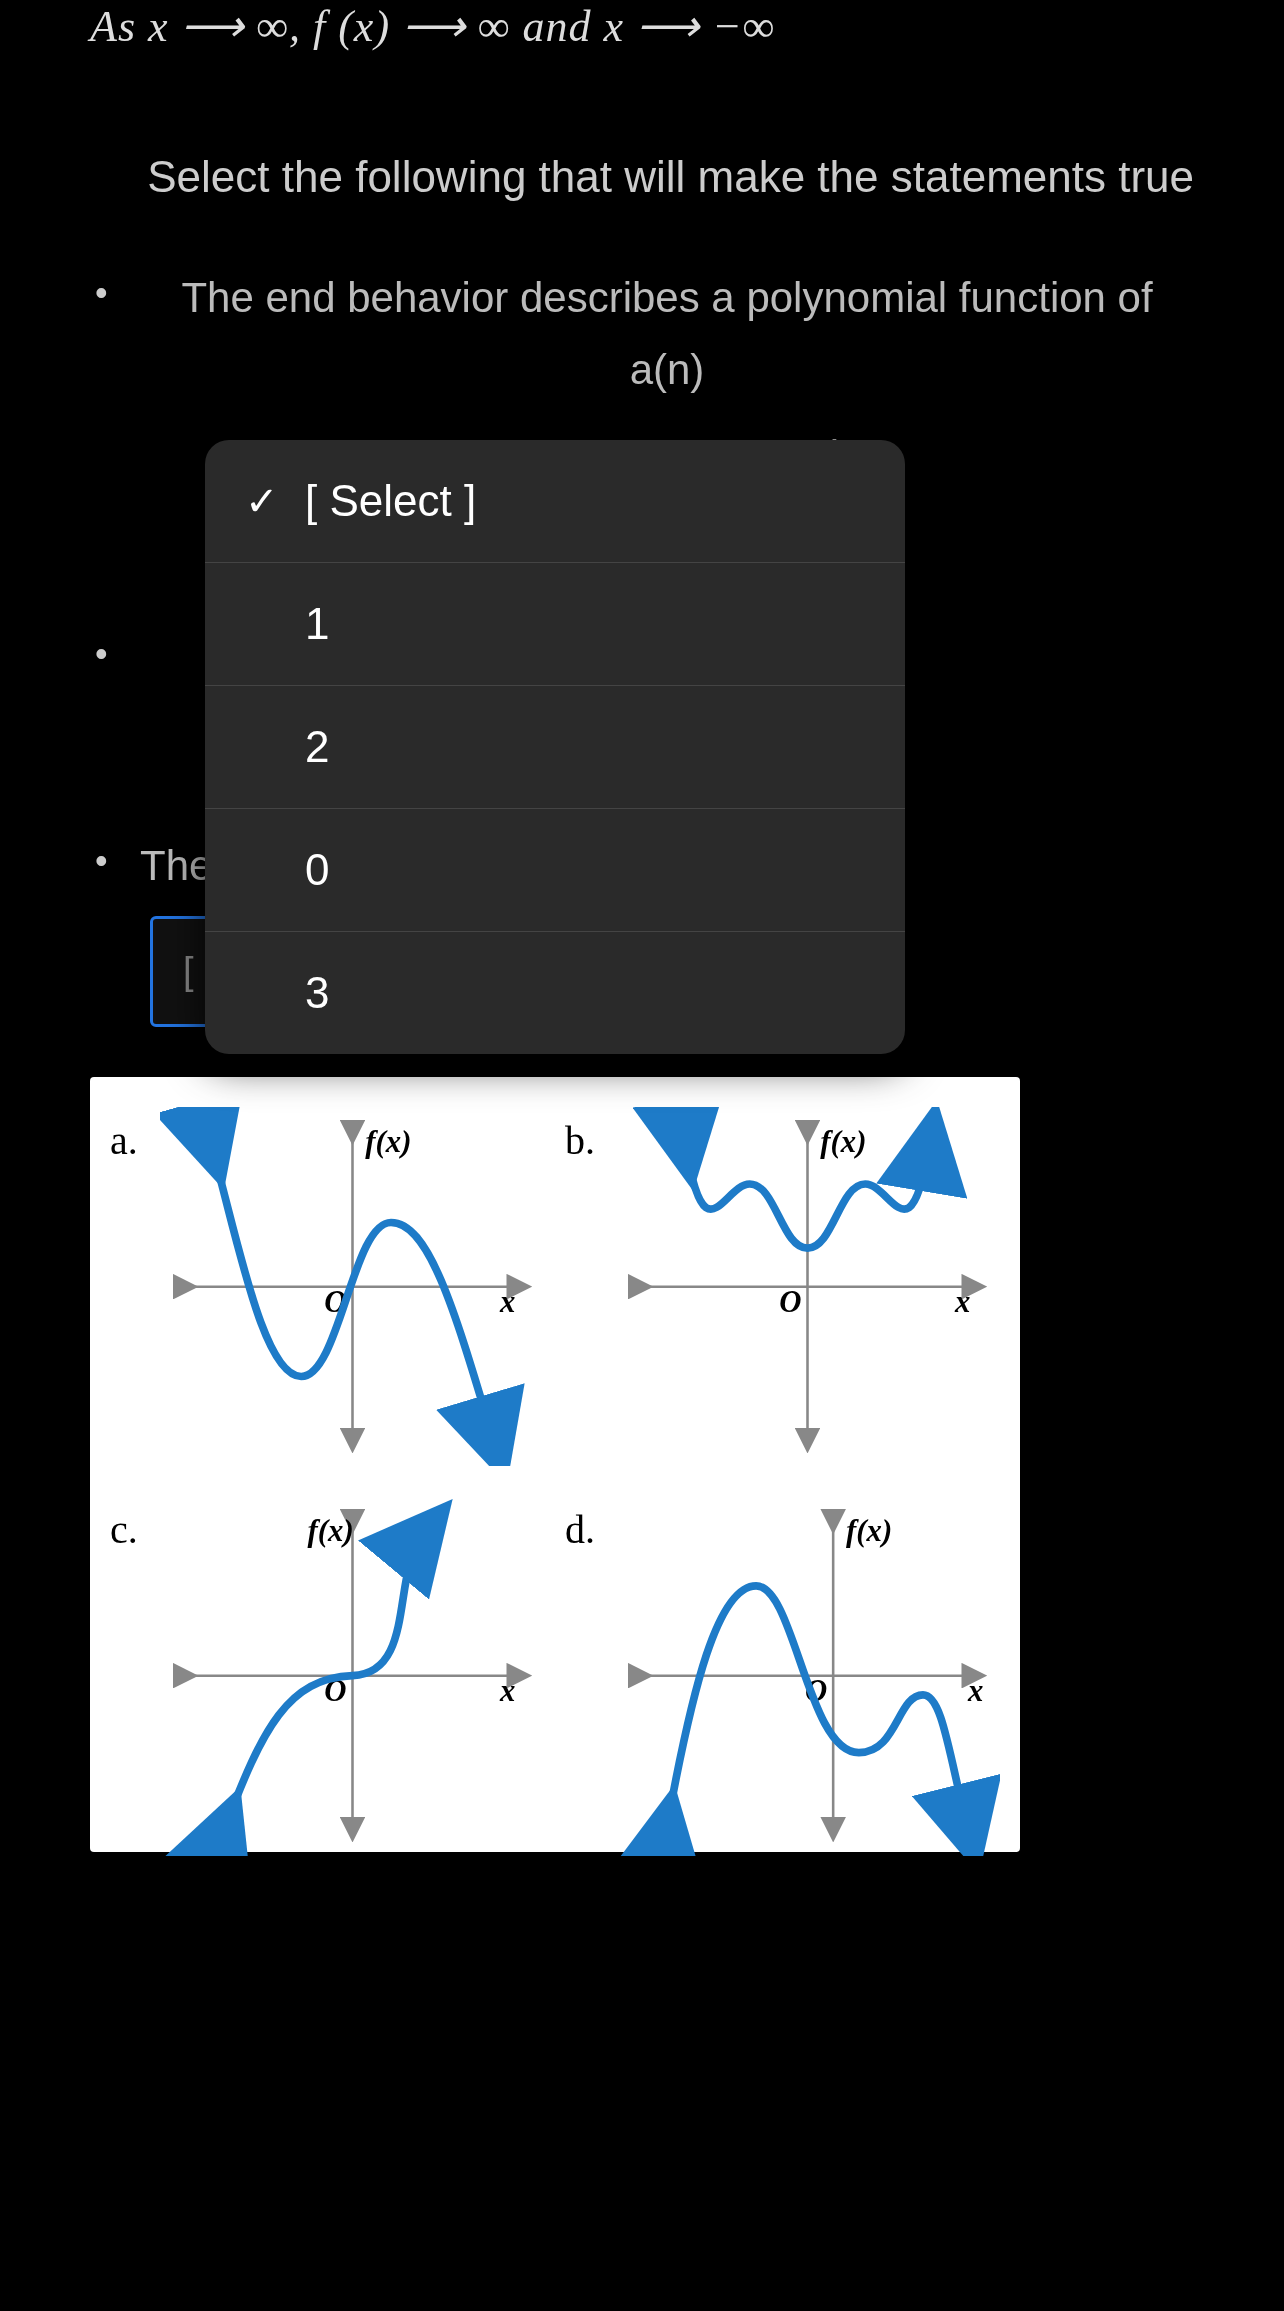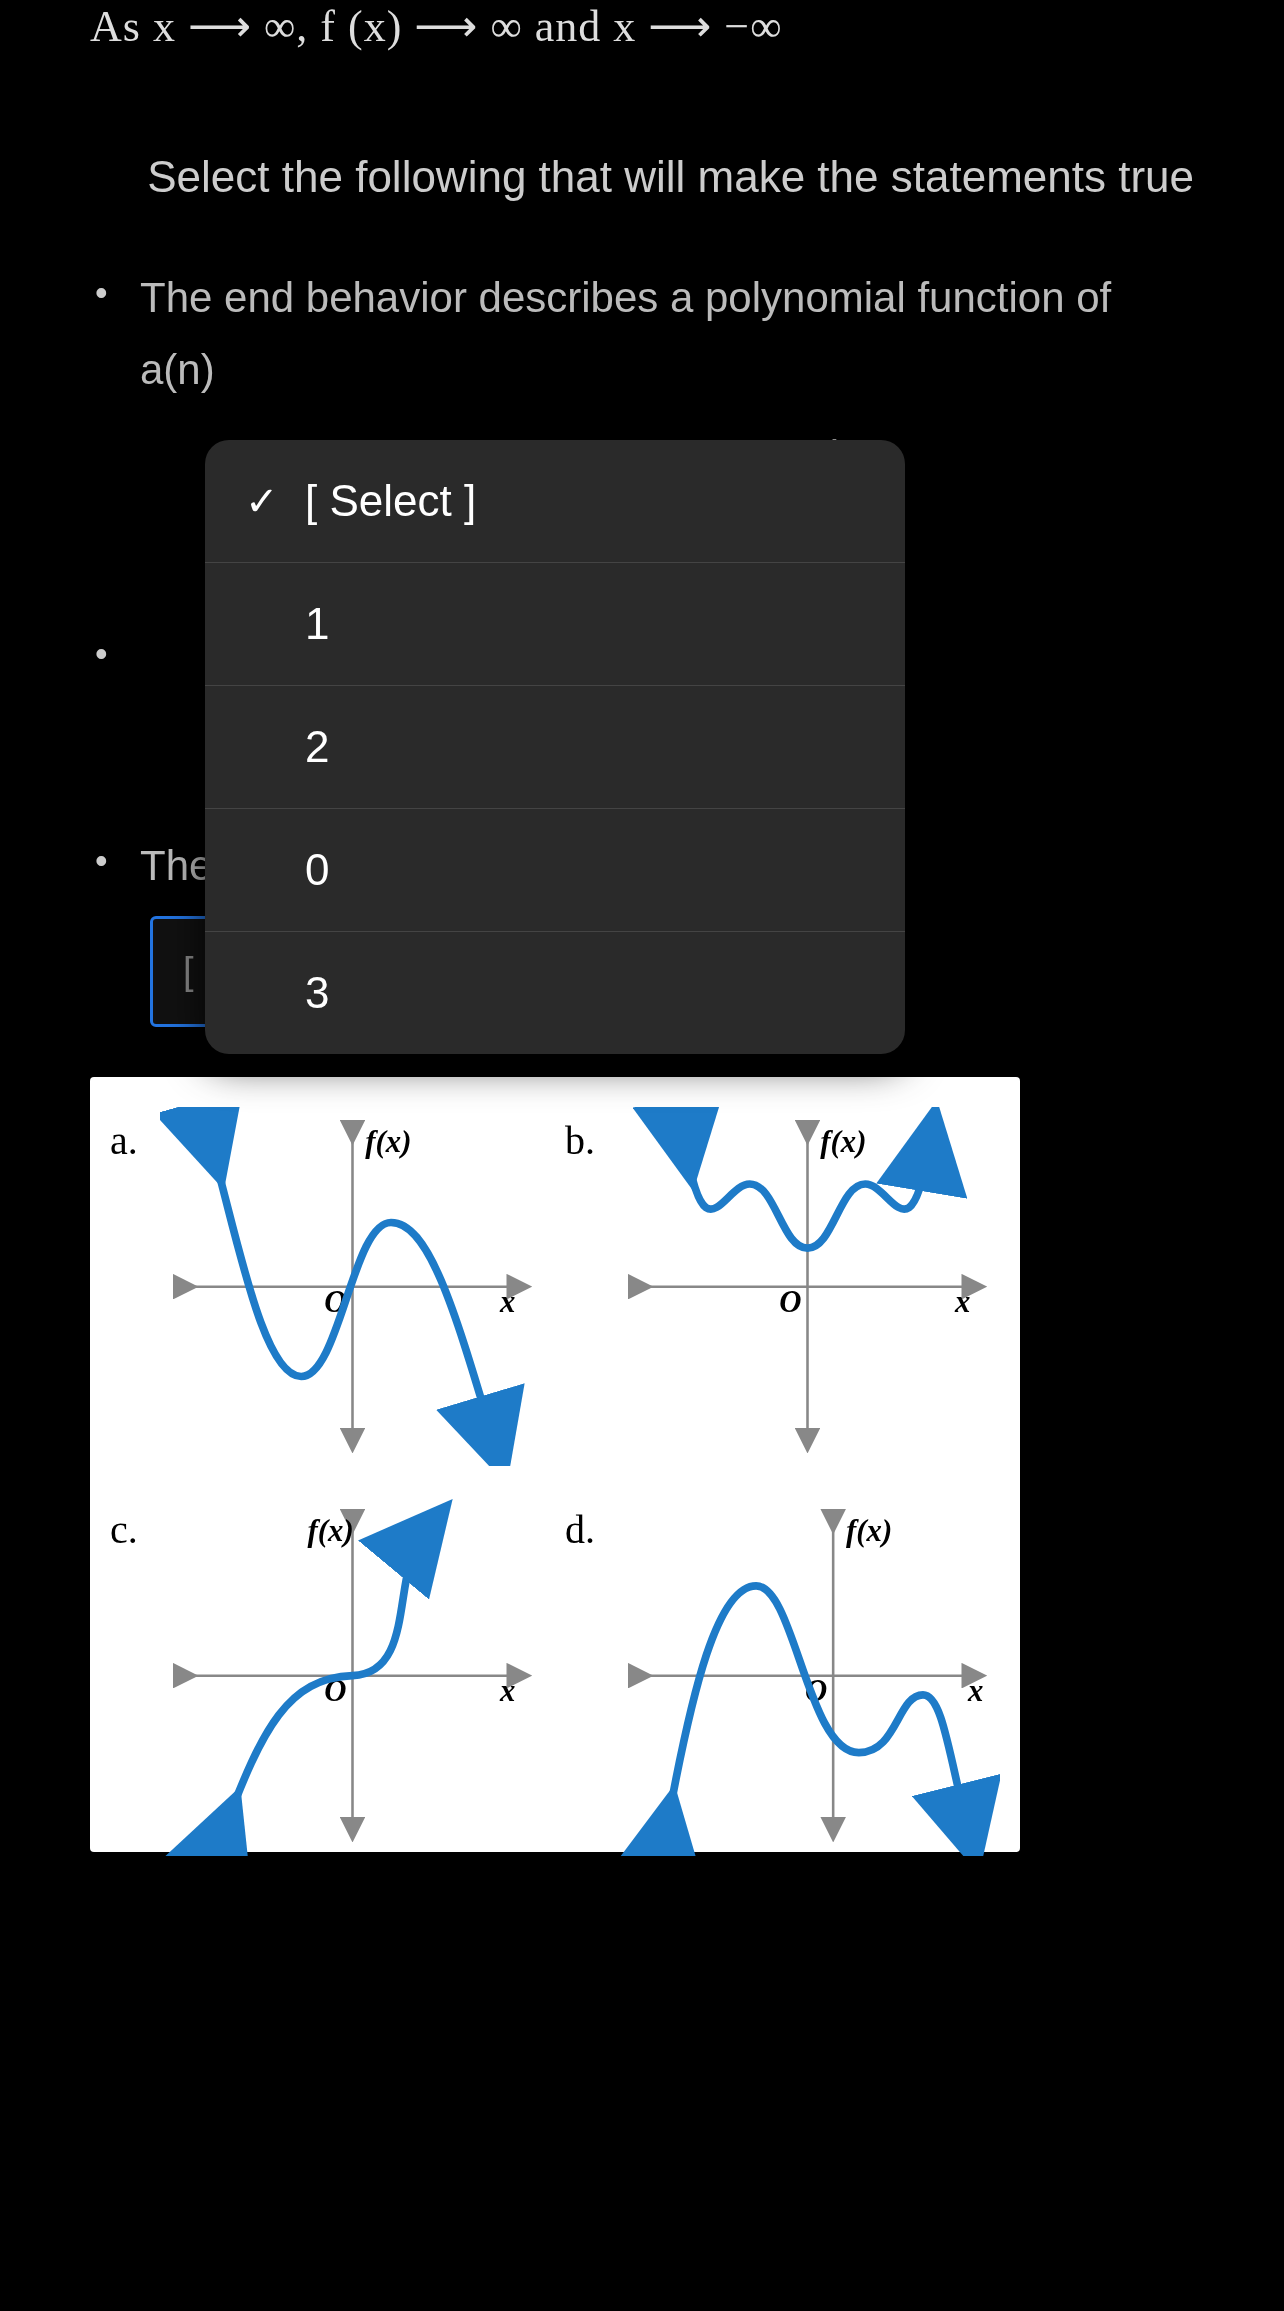--- a/index.html
+++ b/index.html
@@ -11,20 +11,21 @@
     body {
       background: #000;
       color: #ccc;
       font-family: Georgia, 'Times New Roman', serif;
       width: 1284px;
       min-height: 2311px;
       padding: 0 90px 40px 90px;
     }
     
     .math-header {
+      font-style: italic;
       font-size: 44px;
       color: #ddd;
       font-family: 'Times New Roman', serif;
       margin-bottom: 90px;
       letter-spacing: 1px;
       white-space: nowrap;
     }
     
     .question-text {
       font-size: 44px;
@@ -182,20 +183,21 @@
       width: 40px;
     }
     
     .graph-svg {
       flex: 1;
     }
     
     .text-behind {
       position: relative;
       z-index: 1;
+      text-align: center;
     }
     
     .content-wrapper {
       position: relative;
     }
     
     .row-flex {
       display: flex;
       align-items: center;
       flex-wrap: wrap;

